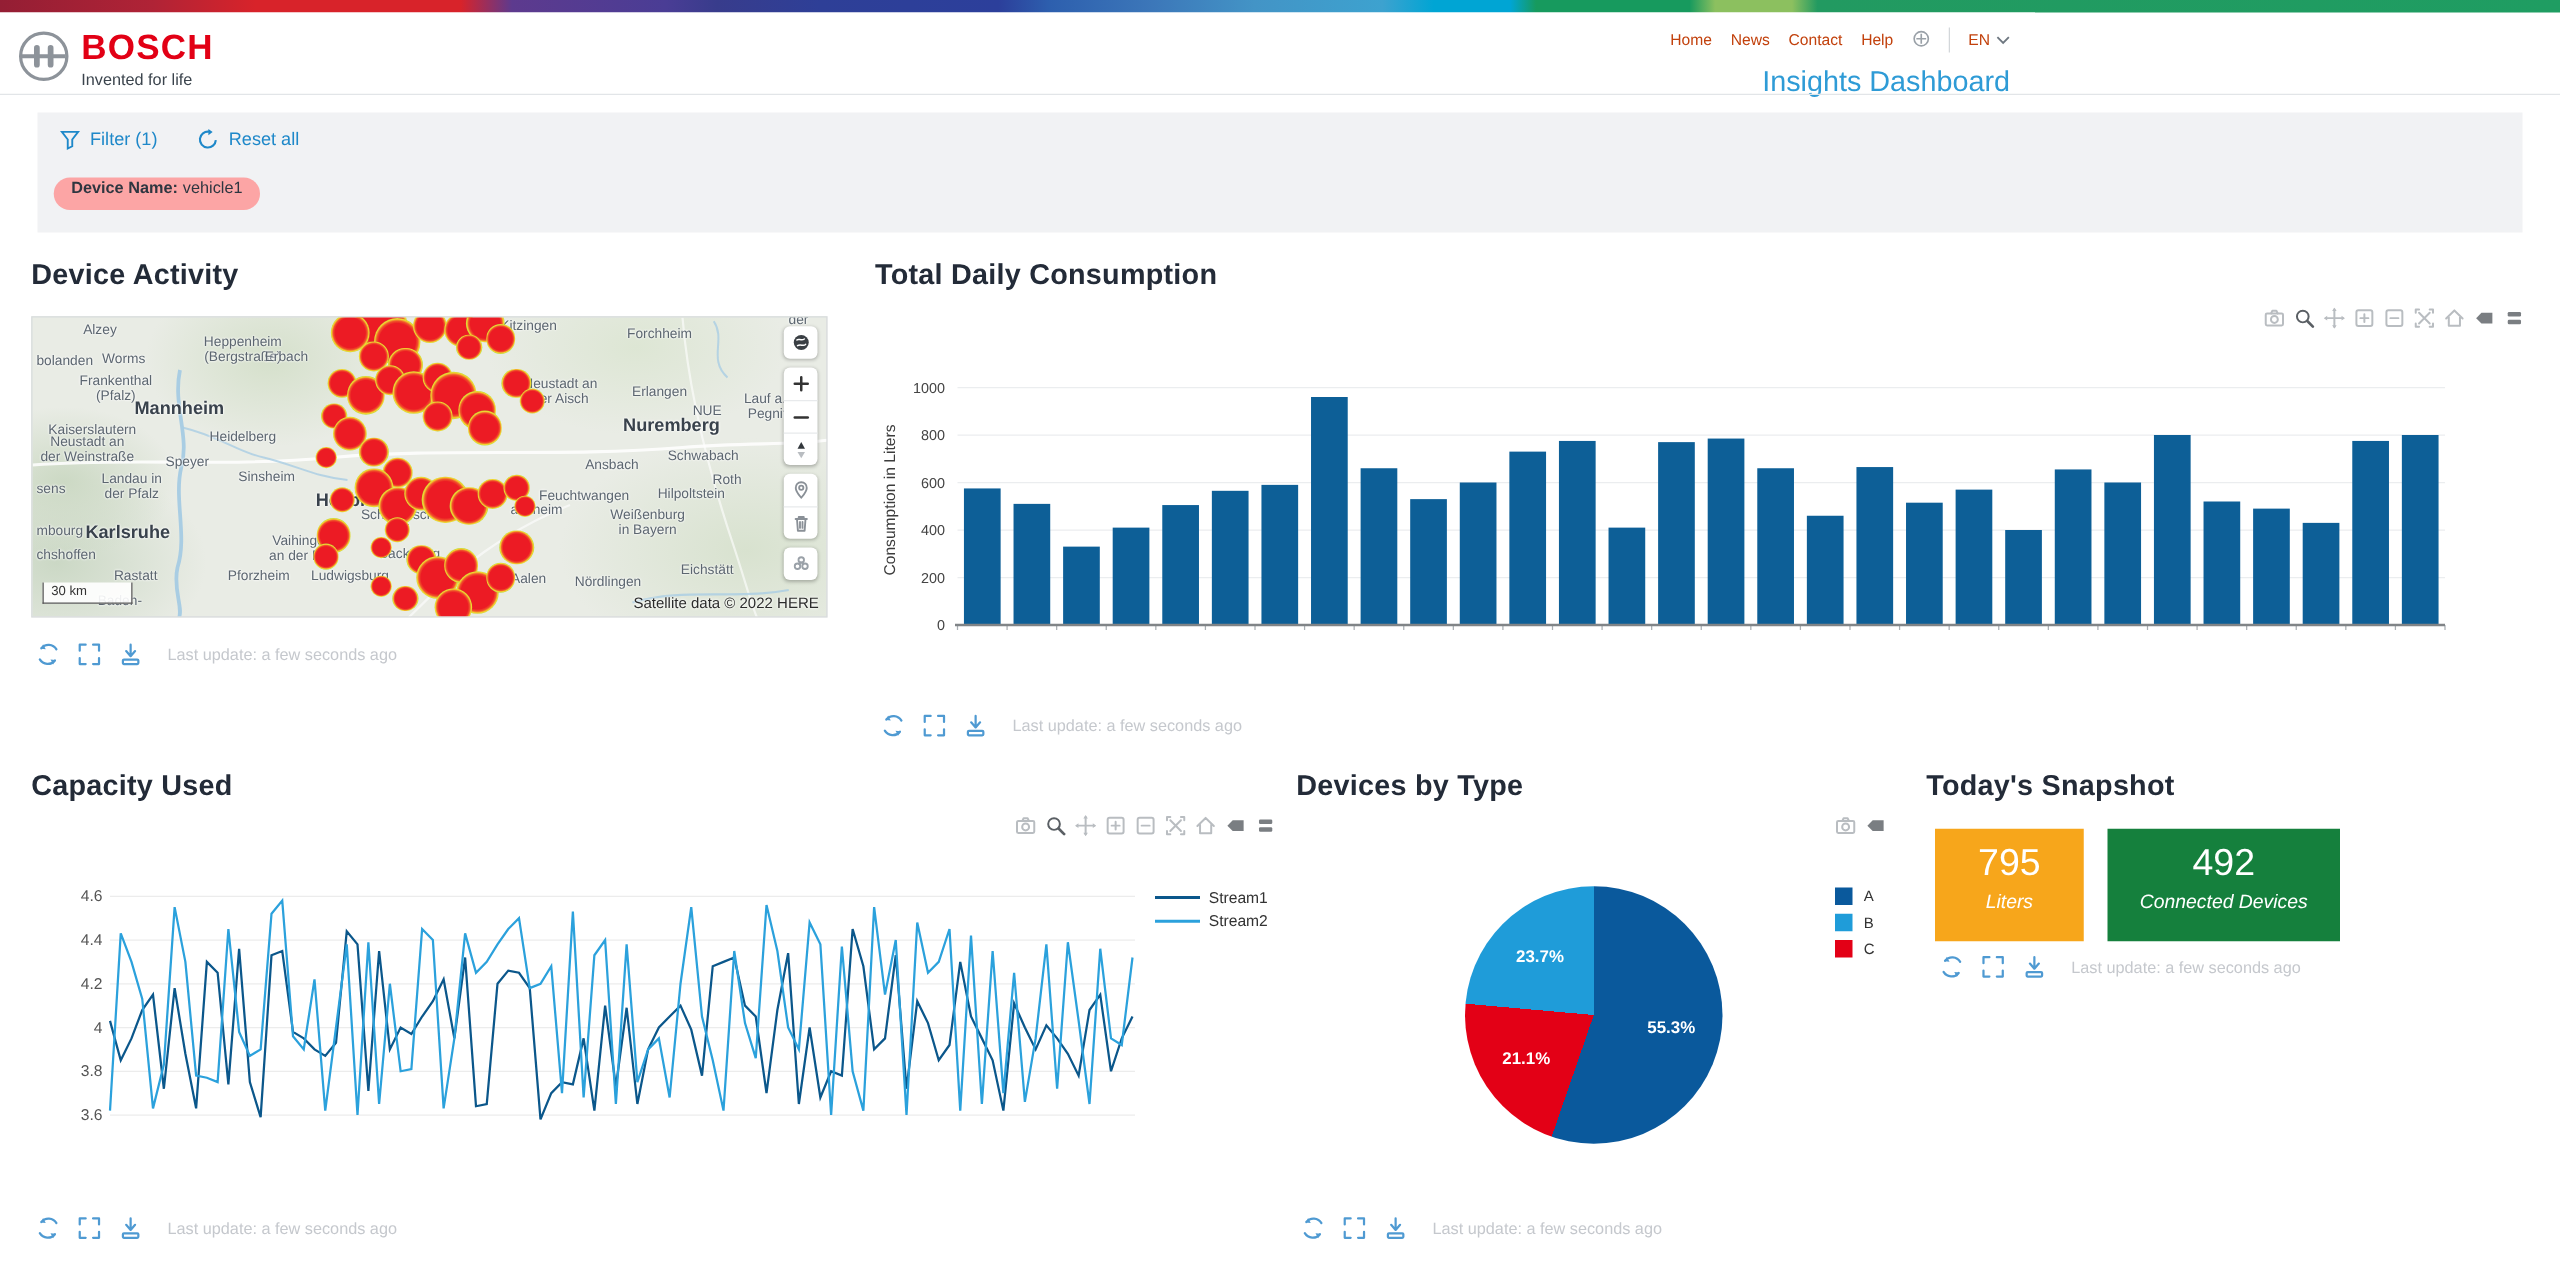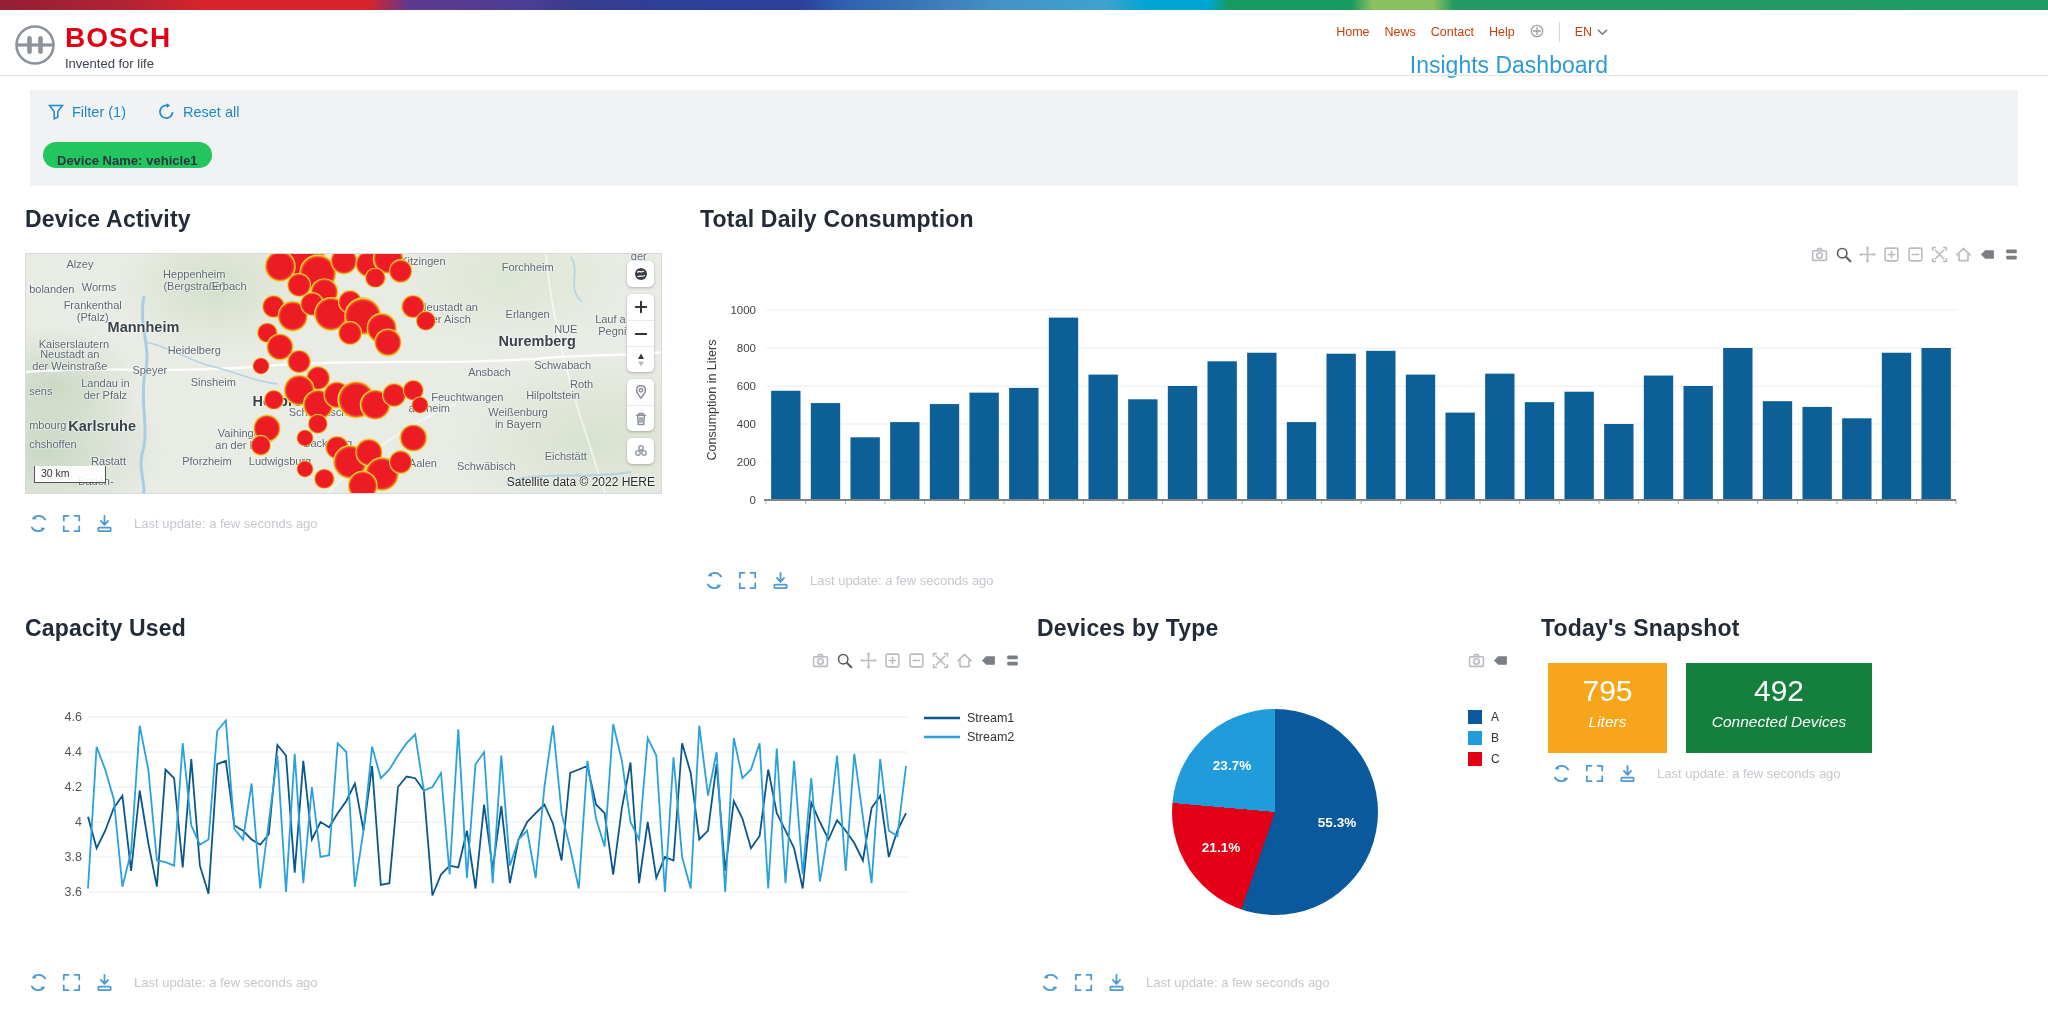--- a/index.html
+++ b/index.html
@@ -18,22 +18,22 @@
     font-size:12.5px; color:#c2410c; }
   .nav-item { cursor:pointer; }
   .nav-divider { width:1px; height:20px; background:#d3d7da; }
   .lang { display:flex; align-items:center; gap:5px; }
   .insights-title { position:absolute; right:20px; top:42px; font-size:23px; color:#2e9bd6; }
   .header-hr { position:absolute; left:0; top:75px; width:2048px; height:1px; background:#e2e5e8; }
   .filter-bar { position:absolute; left:30px; top:90px; width:1988px; height:96px; background:#f1f2f4; }
   .filter-row { position:absolute; left:18px; top:13px; display:flex; align-items:center; gap:10px;
     color:#1e88c9; font-size:14.5px; }
   .filter-action { display:flex; align-items:center; gap:8px; cursor:pointer; margin-right:22px; }
-  .chip { position:absolute; left:13px; top:52px; height:26px; background:#22c55e; border-radius:13px;
-    display:inline-flex; align-items:flex-end; padding:0 14px; font-size:13px; color:#2e3640;font-weight:bold; }
+  .chip { position:absolute; left:13px; top:52px; height:26px; background:#fca5a5; border-radius:13px;
+    display:inline-flex; align-items:flex-start; padding:0 14px; font-size:13px; color:#2e3640; }
   .chip b { margin-right:4px; }
   .panel-title { position:absolute; font-size:23px; font-weight:bold; color:#232b38; letter-spacing:.2px; }
   
   .map { position:absolute; left:25px; top:253px; width:637px; height:241px; overflow:hidden;
     border:1px solid #d8dbdd;
     background:
       radial-gradient(90px 60px at 4% 55%, #ccd9c4 0%, rgba(204,217,196,0) 100%),
       radial-gradient(120px 80px at 3% 82%, #cbd8c5 0%, rgba(203,216,197,0) 100%),
       radial-gradient(100px 70px at 30% 14%, #d5e0cb 0%, rgba(213,224,203,0) 100%),
       radial-gradient(150px 90px at 90% 78%, #d8e2cf 0%, rgba(216,226,207,0) 100%),
@@ -194,21 +194,21 @@
 Hall</div>
       <div class="map-label" style="left: 77.5%; top: 68.5%;">Weißenburg
 in Bayern</div>
       <div class="map-label big" style="left: 12%; top: 72%;">Karlsruhe</div>
       <div class="map-label" style="left: 34%; top: 77.5%;">Vaihingen
 an der Enz</div>
       <div class="map-label" style="left: 47.5%; top: 79%;">Backnang</div>
       <div class="map-label" style="left: 28.5%; top: 86.5%;">Pforzheim</div>
       <div class="map-label" style="left: 40%; top: 86.5%;">Ludwigsburg</div>
       <div class="map-label" style="left: 62.5%; top: 87.5%;">Aalen</div>
-      <div class="map-label" style="left: 72.5%; top: 88.5%;">Schwäbisch</div>
+      <div class="map-label" style="left: 72.5%; top: 88.5%;">Nördlingen</div>
       <div class="map-label" style="left: 85%; top: 84.5%;">Eichstätt</div>
       <div class="map-label" style="left: 13%; top: 86.5%;">Rastatt</div>
       <div class="map-label" style="left: 11%; top: 95%;">Baden-</div>
       <div class="map-label left" style="left: 0.5%; top: 14.5%;">bolanden</div>
       <div class="map-label left" style="left: 0.5%; top: 57.5%;">sens</div>
       <div class="map-label left" style="left: 0.5%; top: 71.5%;">mbourg</div>
       <div class="map-label left" style="left: 0.5%; top: 79.5%;">chshoffen</div>
     </div>
   <div id="map-heat">
       <div class="heat" style="left: 44%; top: 2%; width: 40.8px; height: 40.8px;"></div>

